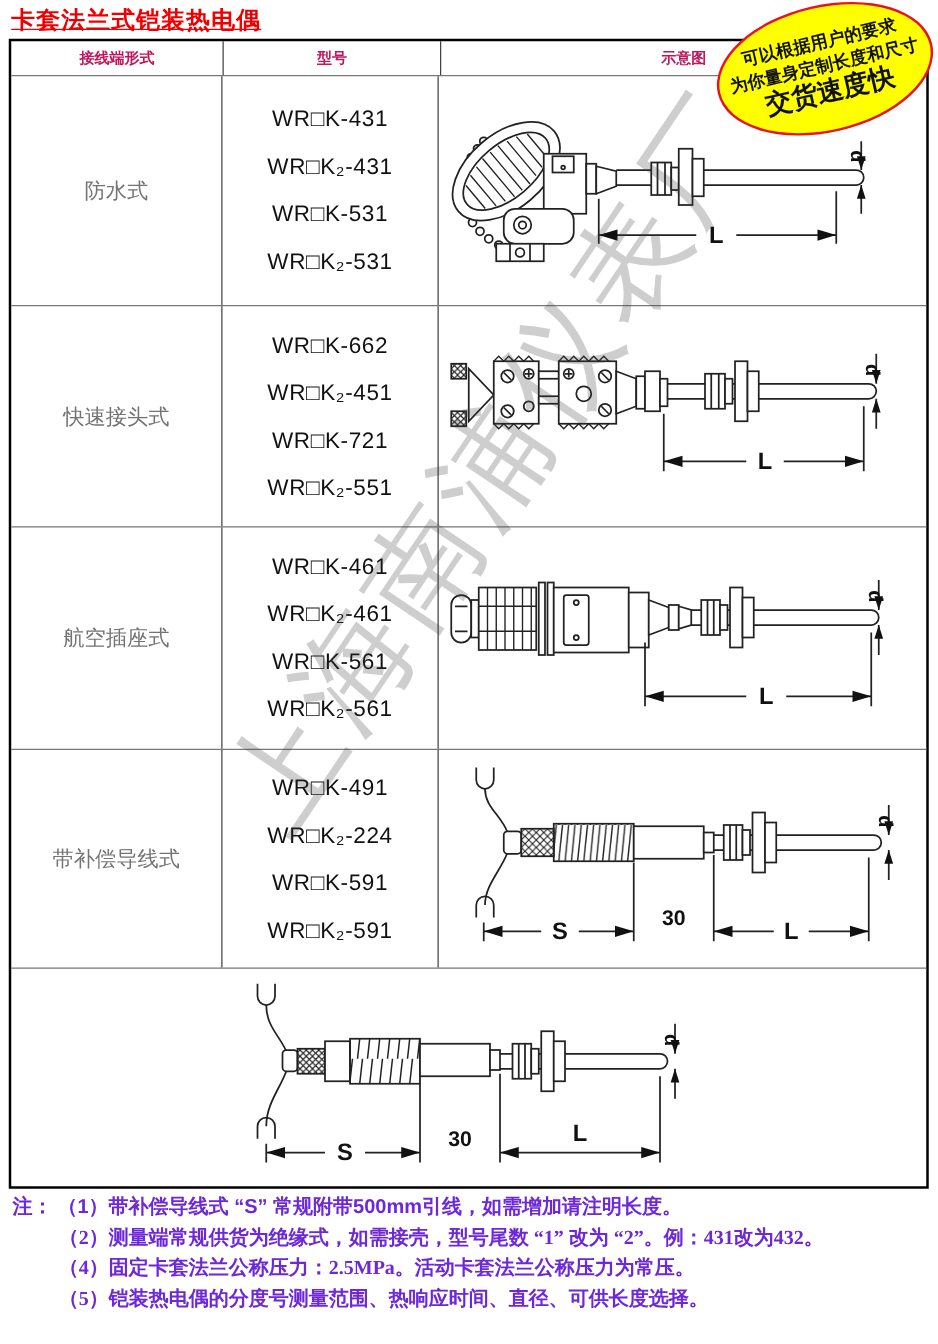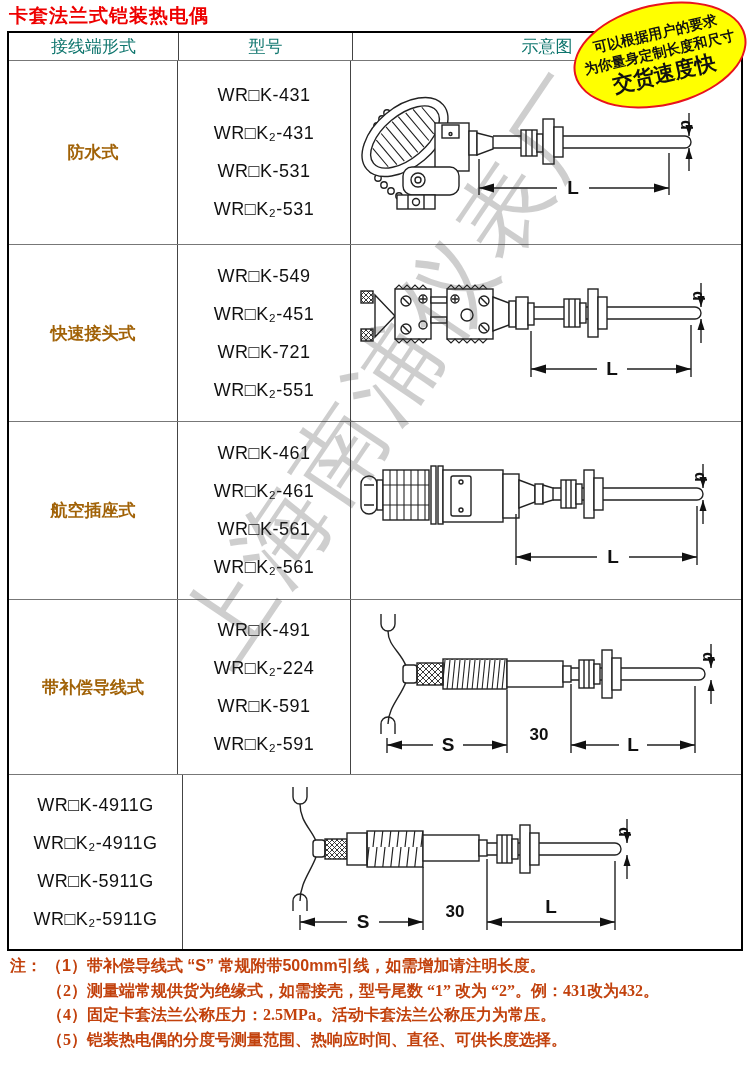--- a/index.html
+++ b/index.html
@@ -1,20 +1,20 @@
 <!DOCTYPE html>
 <html><head>
 <meta charset="utf-8">
 <style>
   * { margin:0; padding:0; box-sizing:border-box; }
   html,body { background:#ffffff; }
   body { font-family:"Liberation Sans","DejaVu Sans",sans-serif; }
   .page { position:relative; width:750px; height:1075px; background:#ffffff; overflow:hidden; }
 
-  .title { position:absolute; left:9px; top:3px; font-size:19px; font-weight:bold; color:#ee0000; letter-spacing:1px; z-index:2; }
+  .title { position:absolute; left:9px; top:3px; font-size:19px; font-weight:bold; color:#ee0000; letter-spacing:1px; z-index:2;text-decoration:underline; }
 
   
   .watermark { position:absolute; left:395px; top:370px; transform:translate(-50%,-50%) rotate(-56deg);
     font-size:92px; letter-spacing:6px; white-space:nowrap; color:rgba(60,60,60,0.25);
     font-weight:500; z-index:6; pointer-events:none; }
 
   
   .badge { position:absolute; left:572px; top:4px; width:176px; height:102px; transform:rotate(-13deg);
     background:#ffff00; border:2px solid #e8131d; border-radius:50%; z-index:7;
     display:flex; flex-direction:column; align-items:center; justify-content:center; text-align:center; }
@@ -23,31 +23,31 @@
 
   
   .tbl { position:absolute; left:7px; top:31px; width:736px; border:2px solid #000; background:#fff; z-index:1; }
   .tr { display:flex; border-top:1px solid #777; }
   .tr.head { border-top:none; height:27px; }
   .td { border-right:1px solid #444; display:flex; align-items:center; justify-content:center; }
   .td:last-child { border-right:none; }
   .c1 { width:170px; }
   .c2 { width:174px; }
   .c3 { flex:1; position:relative; }
-  .head .td { font-size:17px; font-weight:normal; color:#0f766e; }
-  .form-label { font-size:17px; font-weight:bold; color:#a16207; text-align:center; padding:0 3px; }
+  .head .td { font-size:12px; font-weight:bold; color:#be185d; }
+  .form-label { font-size:17px; font-weight:normal; color:#737373; text-align:center; padding:0 3px; }
   .form-label.small { font-size:15px; letter-spacing:-0.5px; }
   .models { display:flex; flex-direction:column; align-items:center; justify-content:center; gap:17px; }
   .model-line { font-size:18px; color:#111; letter-spacing:0.5px; white-space:nowrap; }
   .r1 { height:184px; } .r2 { height:177px; } .r3 { height:178px; } .r4 { height:175px; } .r5 { height:175px; }
   svg { display:block; }
   svg text { font-family:"Liberation Sans","DejaVu Sans",sans-serif; fill:#111; }
 
   
-  .notes { position:absolute; left:10px; top:954px; width:736px; font-weight:bold; color:#c2410c; z-index:2; }
+  .notes { position:absolute; left:10px; top:954px; width:736px; font-weight:bold; color:#6d28d9; z-index:2; }
   .note-line { font-size:16px; line-height:24.5px; white-space:nowrap; }
   .note-line .lbl { margin-right:4px; }
   .note-line.indent { padding-left:37px;font-family:Liberation Serif, serif; }
 </style>
 </head>
 <body>
 
 <div class="page">
 
   <div class="title">卡套法兰式铠装热电偶</div>
@@ -139,21 +139,21 @@
         </svg>
       </div>
     </div>
 
     <div class="tr r2">
       <div class="td c1">
           <span class="form-label">快速接头式</span>
         </div>
       <div class="td c2">
         <div class="models">
-          <span class="model-line">WR□K-549</span>
+          <span class="model-line">WR□K-662</span>
           <span class="model-line">WR□K₂-451</span>
           <span class="model-line">WR□K-721</span>
           <span class="model-line">WR□K₂-551</span>
         </div>
       </div>
       <div class="td c3">
         <svg width="390" height="177" viewBox="0 0 390 177" fill="none" stroke="#222" stroke-width="1.4">
           <defs>
             <pattern id="hx2" width="5" height="5" patternUnits="userSpaceOnUse">
               <path d="M0,5 L5,0 M0,0 L5,5" stroke="#222" stroke-width="0.9"></path>
@@ -333,28 +333,20 @@
             <path d="M220,145 H268 M296,145 H344"></path>
             <polygon points="220,145 235,140.5 235,149.5" fill="#111" stroke="none"></polygon>
             <polygon points="344,145 329,140.5 329,149.5" fill="#111" stroke="none"></polygon>
             <text x="282" y="151" text-anchor="middle" font-size="19" font-weight="bold" stroke="none">L</text>
           </g>
         </svg>
       </div>
     </div>
 
     <div class="tr r5">
-      <div class="td c2">
-        <div class="models">
-          <span class="model-line">WR□K-4911G</span>
-          <span class="model-line">WR□K₂-4911G</span>
-          <span class="model-line">WR□K-5911G</span>
-          <span class="model-line">WR□K₂-5911G</span>
-        </div>
-      </div>
       <div class="td c3">
         <svg width="390" height="175" viewBox="0 0 390 175" fill="none" stroke="#222" stroke-width="1.4">
           <defs>
             <pattern id="br5" width="5" height="5" patternUnits="userSpaceOnUse">
               <path d="M0,5 L5,0 M0,0 L5,5" stroke="#222" stroke-width="0.9"></path>
             </pattern>
             <pattern id="cr5" width="8" height="36" patternUnits="userSpaceOnUse">
               <path d="M2,36 L6,0 M6,36 L2,72" stroke="#222" stroke-width="1.2"></path>
             </pattern>
           </defs>

